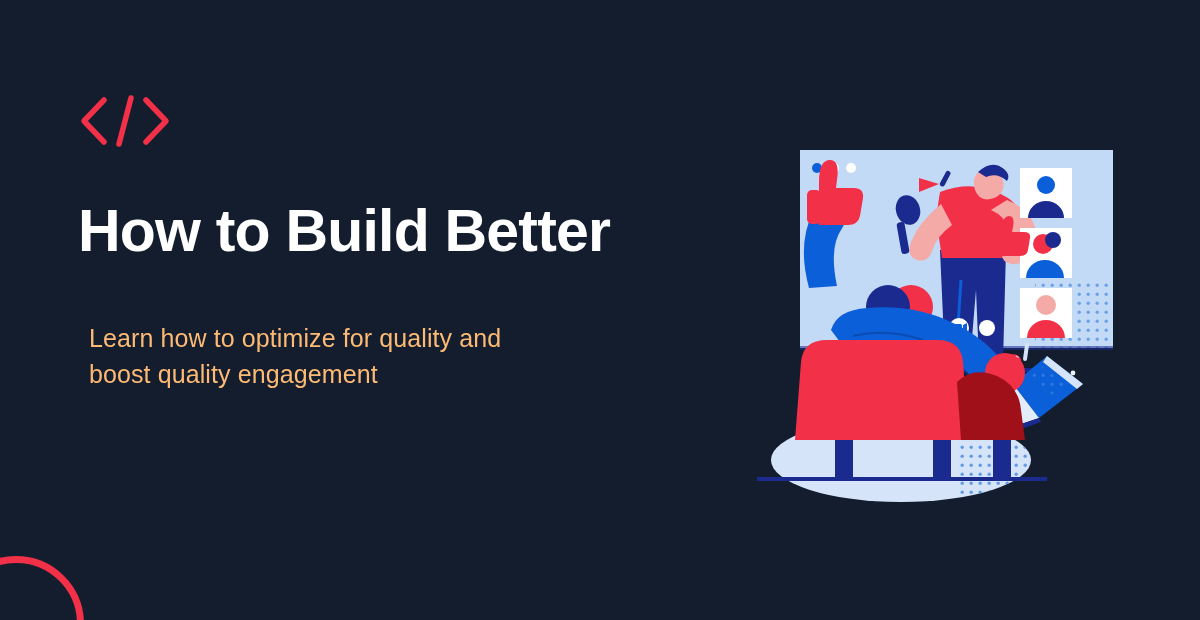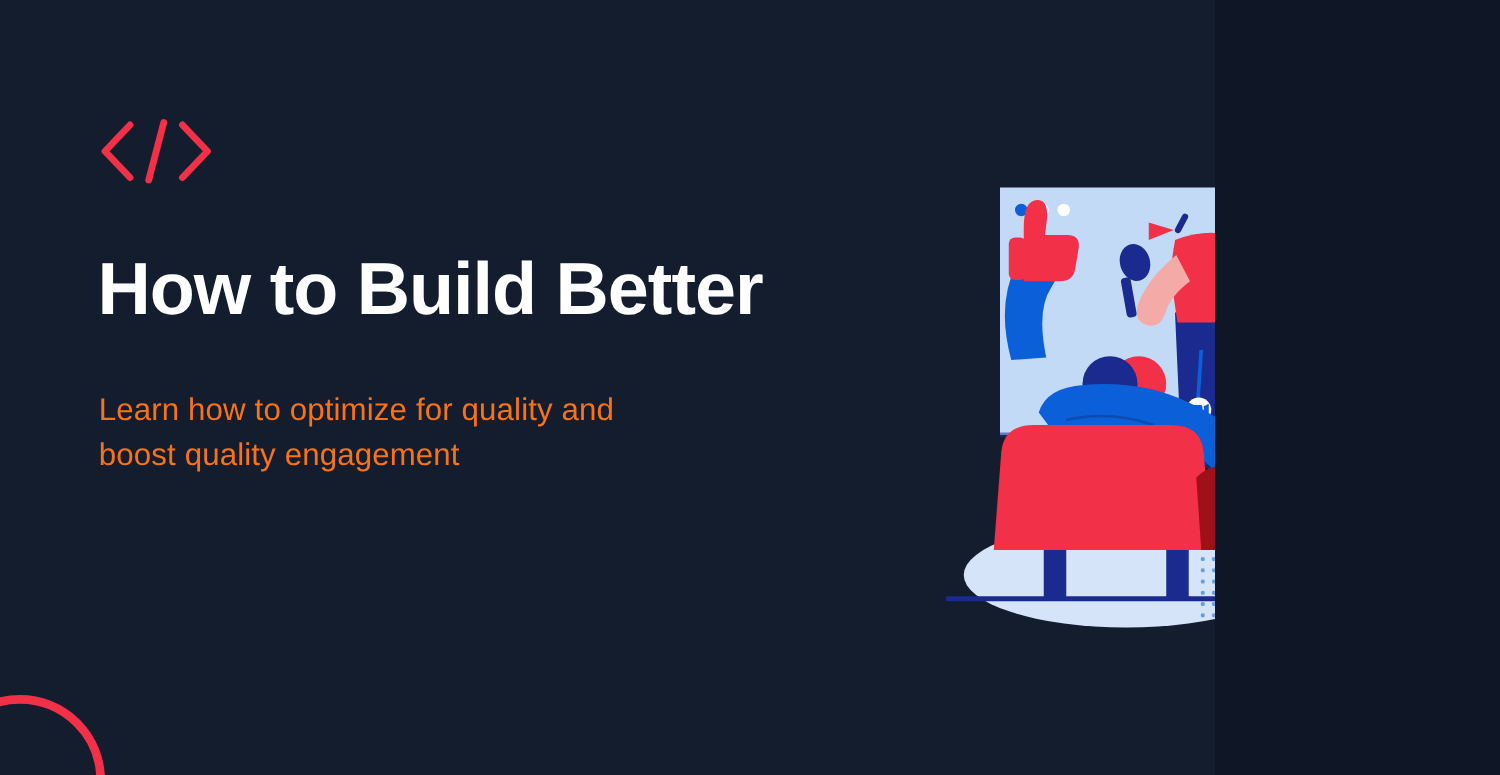--- a/index.html
+++ b/index.html
@@ -6,21 +6,21 @@
   html, body {
     margin: 0;
     padding: 0;
     background: #0f1727;
   }
   body {
     font-family: "Liberation Sans", sans-serif;
   }
   #banner {
     position: relative;
-    width: 972px;
+    width: 1200px;
     height: 620px;
     background: #141d2e;
     overflow: hidden;
   }
 
   
   .deco-circle {
     position: absolute;
     left: -52px;
     top: 556px;
@@ -48,23 +48,23 @@
     margin: 0;
     color: #ffffff;
     font-size: 59px;
     line-height: 1.12;
     font-weight: bold;
     letter-spacing: -0.8px;
     font-family: "Liberation Sans", sans-serif;
   }
   .headline .line { display: block; white-space: nowrap; }
   .subhead {
-    margin: 1px;
+    margin: 11px;
     padding-top: 46px;
-    color: #f97316;
+    color: #fdba74;
     font-size: 25px;
     line-height: 1.42;
     font-weight: normal;
     letter-spacing: 0.1px;
   }
   .subhead .line { display: block; white-space: nowrap; }
 
   
   .illustration {
     position: absolute;

